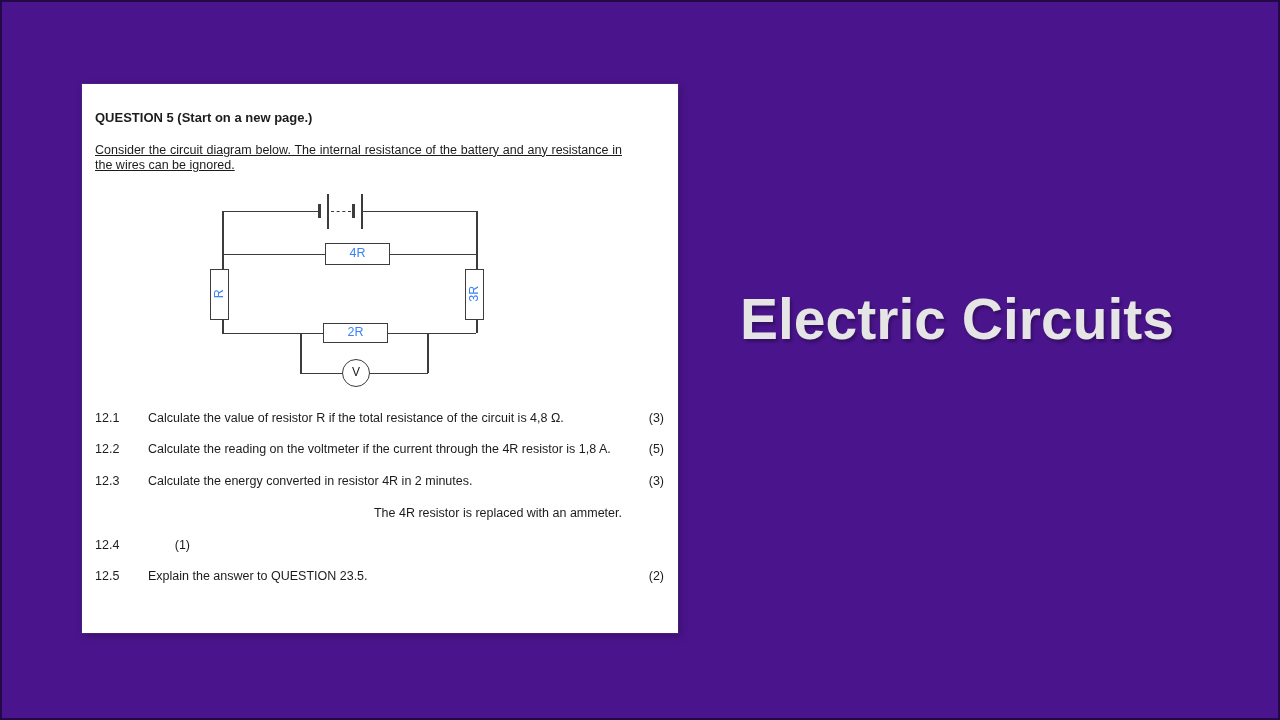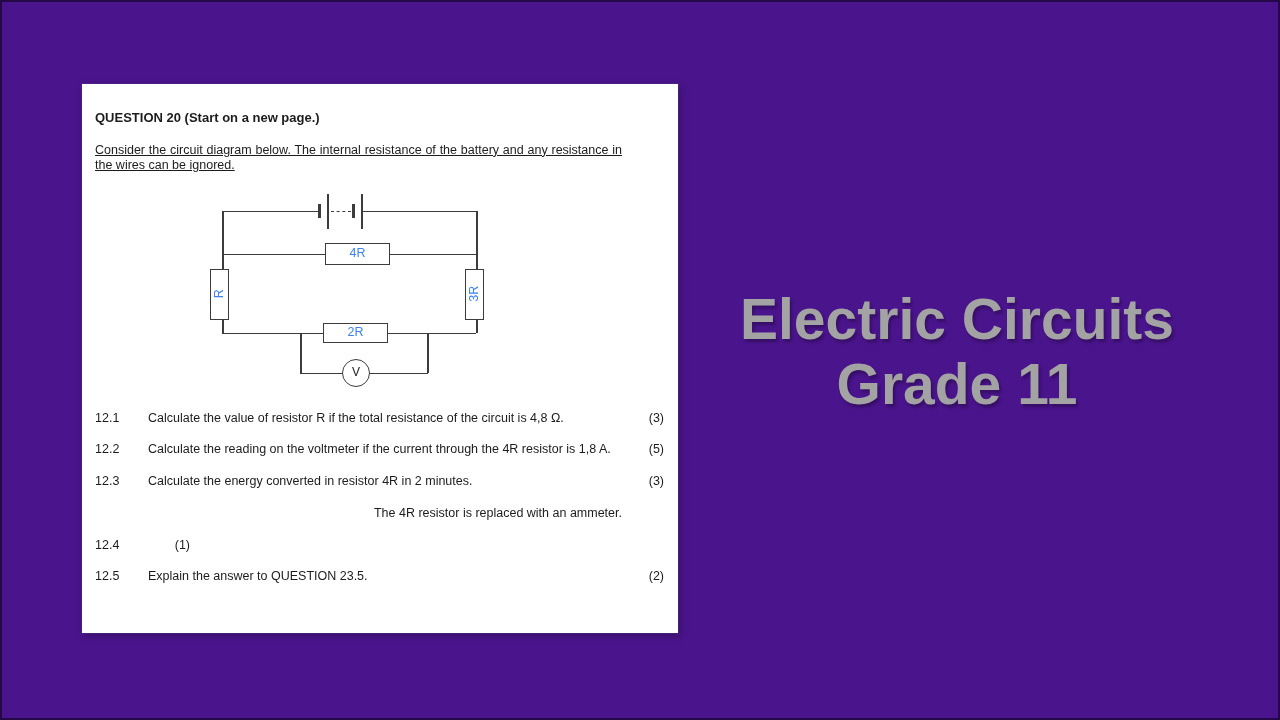--- a/index.html
+++ b/index.html
@@ -44,33 +44,33 @@
   .rot{transform:rotate(-90deg);white-space:nowrap;}
   .meter{
     position:absolute;border:1.4px solid #3c3c3c;background:#fff;border-radius:50%;
     width:28px;height:28px;box-sizing:border-box;
     display:flex;align-items:center;justify-content:center;font-size:12px;
   }
 
   
   .title{
     position:absolute;left:678px;right:0;top:287px;padding-right:44px;
-    text-align:center;color:#a3a3a3;font-weight:bold;
+    text-align:center;color:#e5e5e5;font-weight:bold;
     font-size:57px;line-height:65px;letter-spacing:0px;
     text-shadow:2px 3px 3px rgba(0,0,0,.28);
   }
 </style>
 </head>
 <body>
 
 <div class="stage">
 
   <div class="panel">
 
-    <div class="heading">QUESTION 20 (Start on a new page.)</div>
+    <div class="heading">QUESTION 5 (Start on a new page.)</div>
 
     <div class="para">Consider the circuit diagram below. The internal resistance of the battery and any resistance in the wires can be ignored.</div>
 
     <div class="circuit">
 
       <div class="wire h" style="left:140px;top:21px;width:96px;"></div>
       <div class="wire h" style="left:281px;top:21px;width:113px;"></div>
 
       <div>
         <div class="plate-short" style="left:236px;top:14.5px;height:14px;"></div>
@@ -136,16 +136,15 @@
     <div class="qrow">
       <div class="qnum">12.5</div>
       <div class="qtext">Explain the answer to QUESTION 23.5.</div>
       <div class="qmarks">(2)</div>
     </div>
 
   </div>
 
   <div class="title">
     <div>Electric Circuits</div>
-    <div>Grade 11</div>
   </div>
 
 </div>
 
 </body></html>

